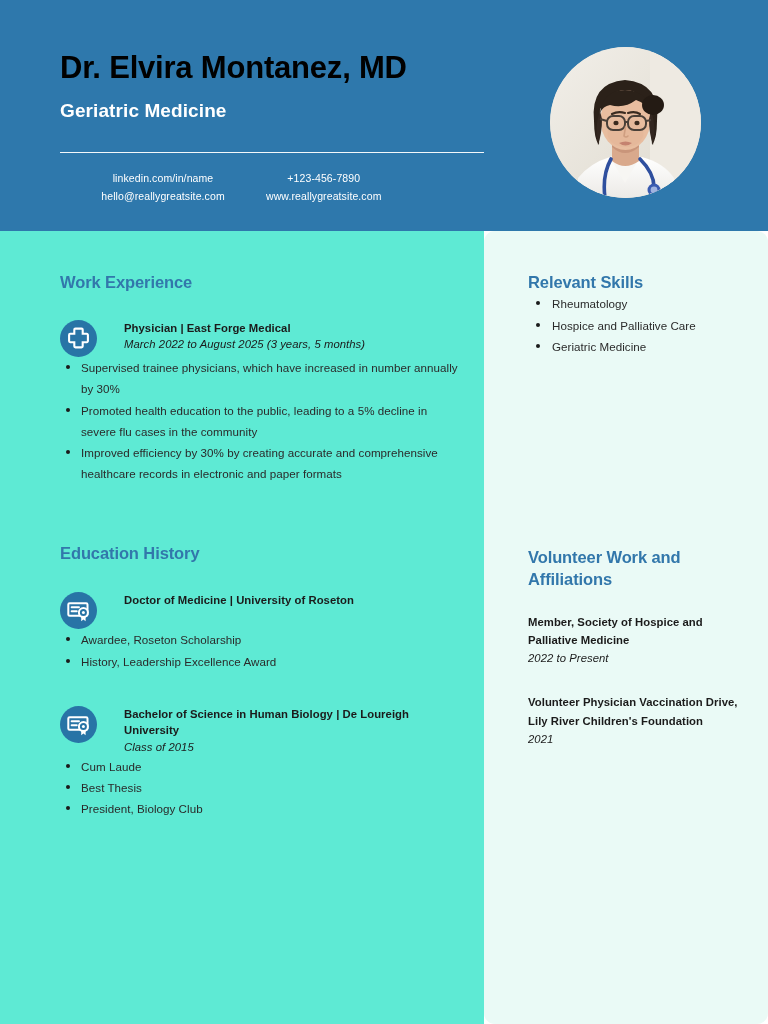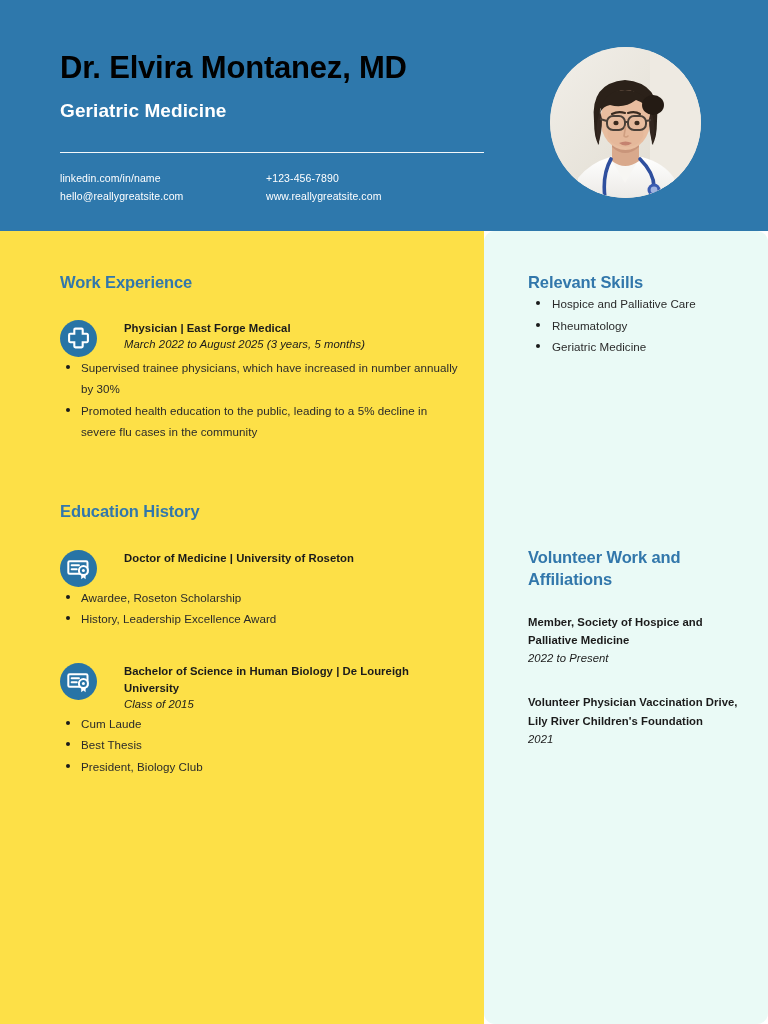--- a/index.html
+++ b/index.html
@@ -76,20 +76,21 @@
     flex-direction: column;
     gap: 2px;
   }
   .contact-col.col-1 { width: 206px; }
 
   .contact-line {
     font-size: 10.5px;
     color: #ffffff;
     line-height: 1.55;
     letter-spacing: 0.1px;
+    text-align: center;
   }
 
   
   .portrait {
     position: absolute;
     left: 550px;
     top: 47px;
     width: 151px;
     height: 151px;
     border-radius: 50%;
@@ -116,21 +117,21 @@
     width: 212px;
   }
 
   
   .main {
     position: absolute;
     left: 0;
     top: 231px;
     width: 484px;
     height: 793px;
-    background: #fde047;
+    background: #5eead4;
   }
 
   .main-inner {
     position: absolute;
     left: 60px;
     top: 41px;
     width: 404px;
   }
 
   
@@ -344,20 +345,21 @@
         </div>
         <div class="entry-body">
           <div class="entry-role">Physician | East Forge Medical</div>
           <div class="entry-dates">March 2022 to August 2025 (3 years, 5 months)</div>
         </div>
       </div>
 
       <ul class="bullets sp-exp-bullets">
         <li>Supervised trainee physicians, which have increased in number annually by 30%</li>
         <li>Promoted health education to the public, leading to a 5% decline in severe flu cases in the community</li>
+        <li>Improved efficiency by 30% by creating accurate and comprehensive healthcare records in electronic and paper formats</li>
       </ul>
 
       <div class="section-title sp-edu-section">Education History</div>
 
       <div class="entry sp-edu-entry">
         <div class="entry-icon">
           <svg viewBox="0 0 37 37" xmlns="http://www.w3.org/2000/svg">
             <circle cx="18.5" cy="18.5" r="18.5" fill="#2874a6"></circle>
             <rect x="8.3" y="11.2" width="19.2" height="12.6" rx="1.4" fill="none" stroke="#ffffff" stroke-width="2"></rect>
             <path d="M11.6 15.2 h7.4" stroke="#ffffff" stroke-width="1.9" stroke-linecap="round"></path>
@@ -403,22 +405,22 @@
 
     </div>
   </div>
 
   <div class="sidebar">
     <div class="sidebar-inner">
 
       <div class="section-title sidebar-title">Relevant Skills</div>
 
       <ul class="bullets skills sp-skills-list">
+        <li>Rheumatology</li>
         <li>Hospice and Palliative Care</li>
-        <li>Rheumatology</li>
         <li>Geriatric Medicine</li>
       </ul>
 
       <div class="section-title sidebar-title sp-vol-section">Volunteer Work and Affiliations</div>
 
       <div class="vol-block">
         <div class="vol-title">Member, Society of Hospice and Palliative Medicine</div>
         <div class="vol-date">2022 to Present</div>
       </div>
 

